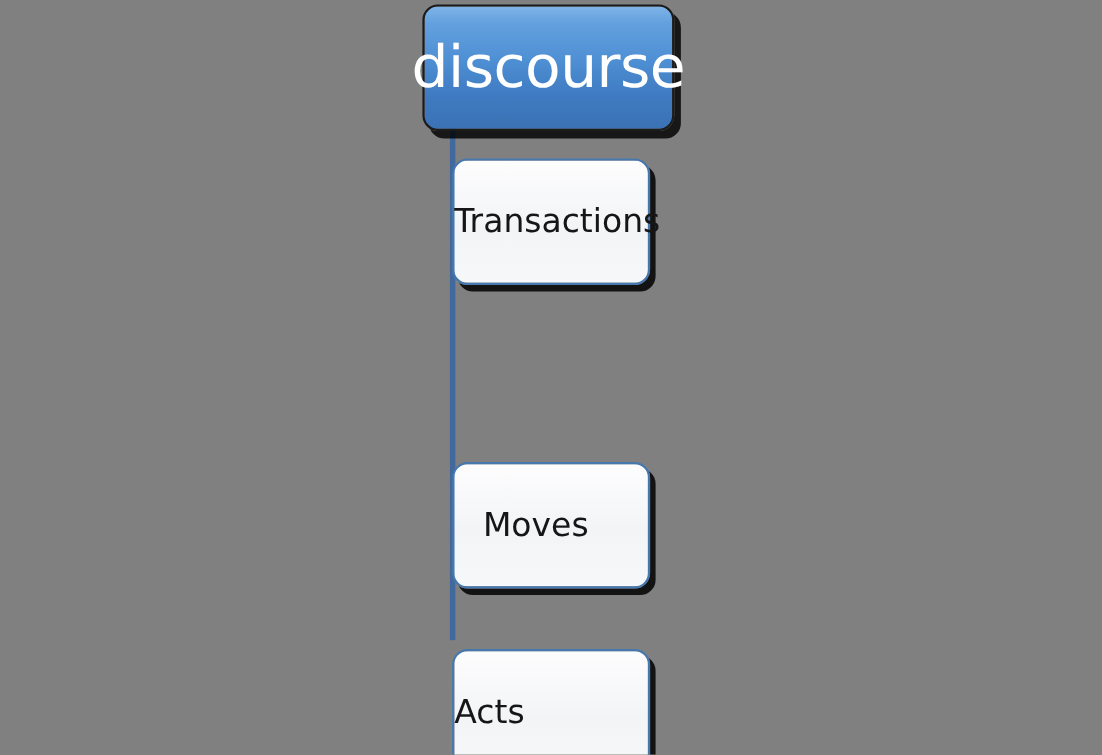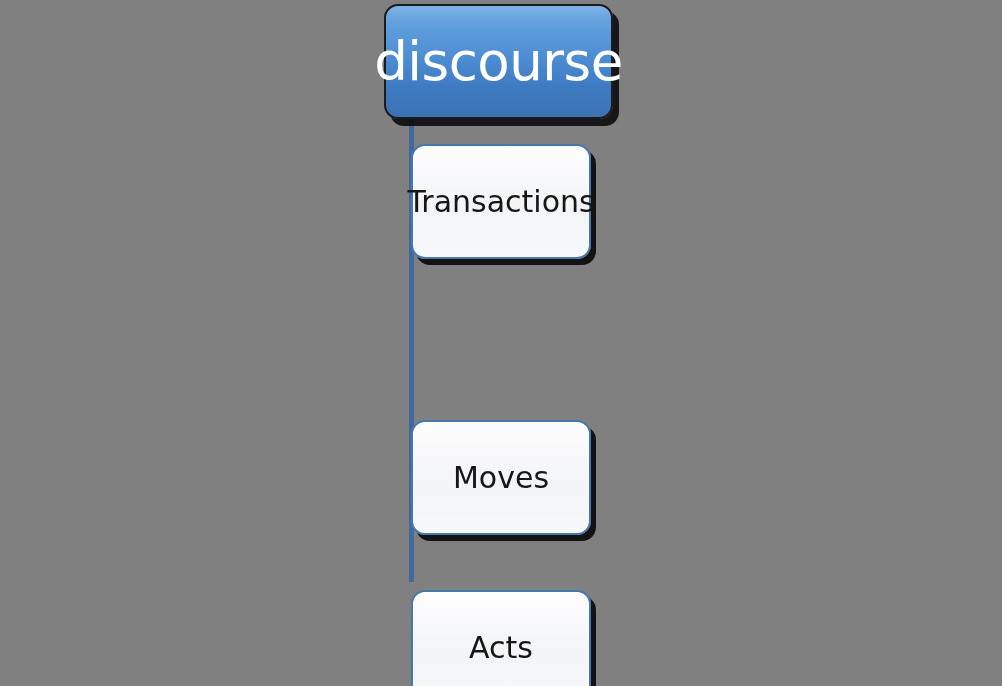--- a/index.html
+++ b/index.html
@@ -70,35 +70,34 @@
     left: 411px;
     width: 180px;
     height: 115px;
     box-sizing: border-box;
     border: 2px solid #4778AD;
     border-radius: 14px;
     background: linear-gradient(to bottom, #FDFDFE 0%, #F3F4F6 55%, #F7F8FA 100%);
     box-shadow: 5px 6px 0px 0px rgba(0,0,0,0.85);
     display: flex;
     align-items: center;
-    justify-content: center;
     z-index: 2;
   }
   .child-label {
     color: #161616;
     font-size: 30px;
     font-weight: 400;
     line-height: 1;
     font-family: "DejaVu Sans", sans-serif;
     white-space: nowrap;
   }
 
   .node-0 { top: 144px; }
   .node-1 { top: 282px; }
-  .node-2 { top: 420px; }
+  .node-2 { top: 420px; padding-left: 26px; }
   .node-3 { top: 590px; }
 </style>
 </head>
 <body>
 
 <div id="canvas">
 
   <div class="connector"></div>
 
   <div class="root-node">

